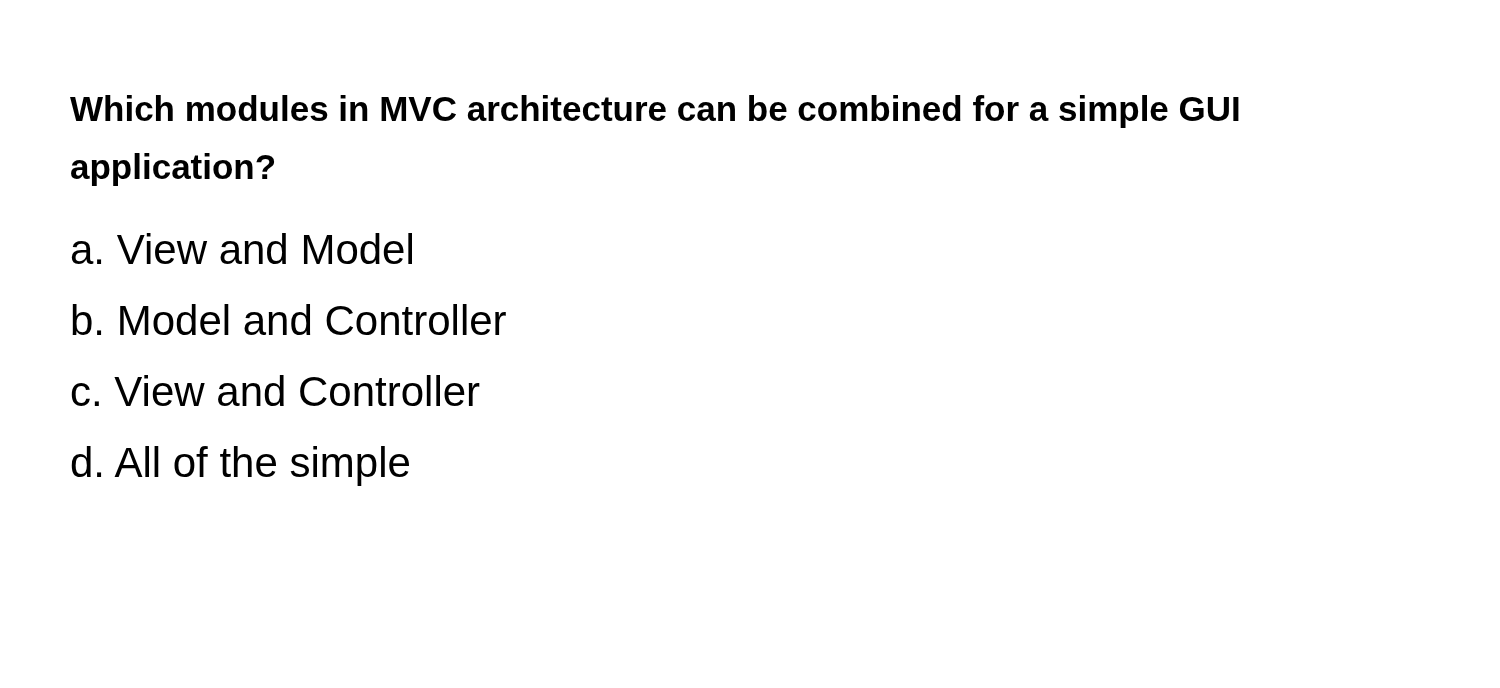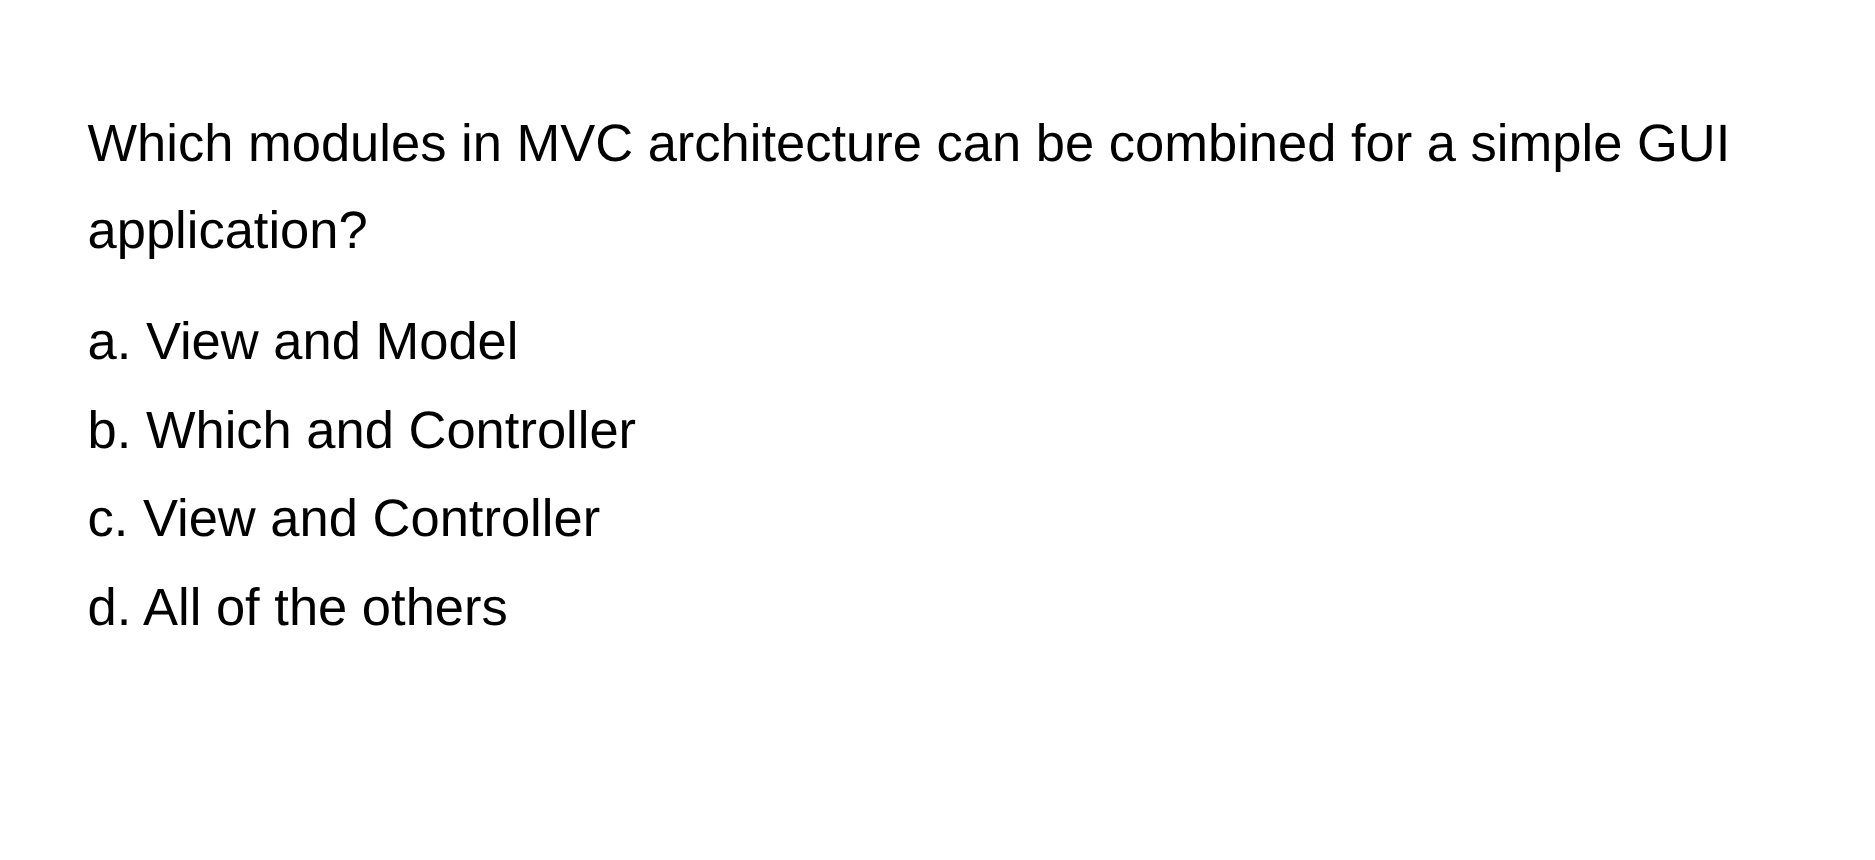--- a/index.html
+++ b/index.html
@@ -9,23 +9,23 @@
     }
     body {
       width: 1500px;
       height: 688px;
       background: #ffffff;
       font-family: -apple-system, BlinkMacSystemFont, "Segoe UI", Helvetica, Arial, sans-serif;
       color: #000000;
       padding: 80px 70px;
     }
     .question-text {
-      font-size: 42px;
+      font-size: 35px;
       line-height: 1.65;
-      font-weight: 400;
+      font-weight: 700;
       margin-bottom: 20px;
     }
     .options {
       font-size: 42px;
       line-height: 1.6;
       font-weight: 400;
     }
     .option {
       margin-bottom: 4px;
     }
@@ -42,23 +42,23 @@
 
 <div class="question-text">Which modules in MVC architecture can be combined for a simple GUI application?</div>
 
 <div class="options">
   <div class="option">
     <span class="option-letter">a.</span>
     <span class="option-text">View and Model</span>
   </div>
   <div class="option">
     <span class="option-letter">b.</span>
-    <span class="option-text">Which and Controller</span>
+    <span class="option-text">Model and Controller</span>
   </div>
   <div class="option">
     <span class="option-letter">c.</span>
     <span class="option-text">View and Controller</span>
   </div>
   <div class="option">
     <span class="option-letter">d.</span>
-    <span class="option-text">All of the others</span>
+    <span class="option-text">All of the simple</span>
   </div>
 </div>
 
 </body></html>

